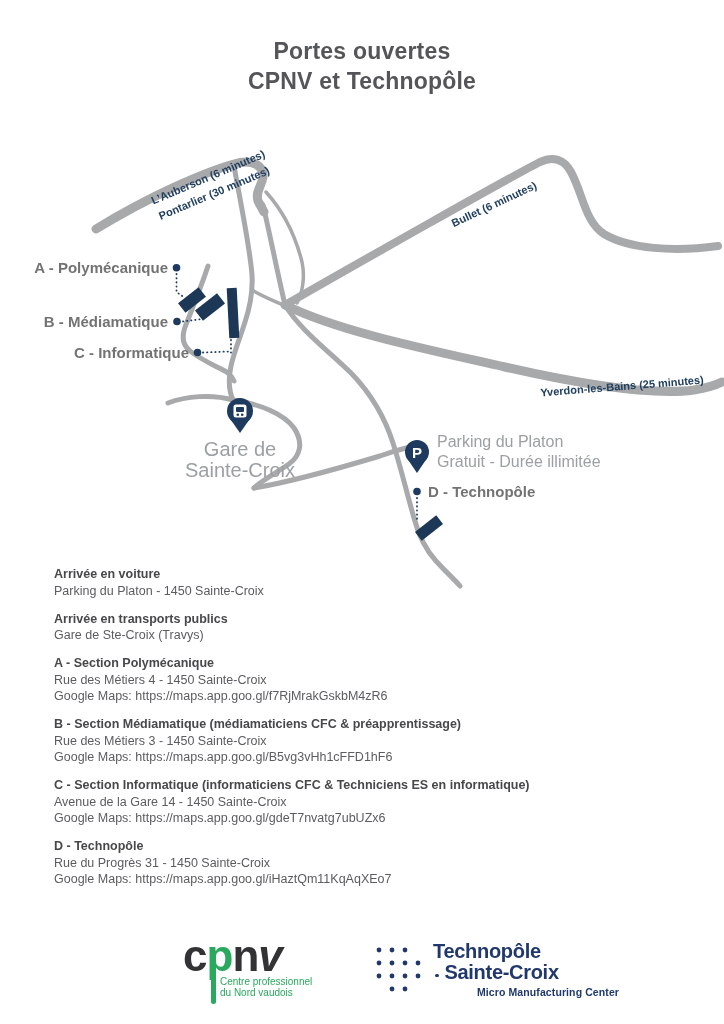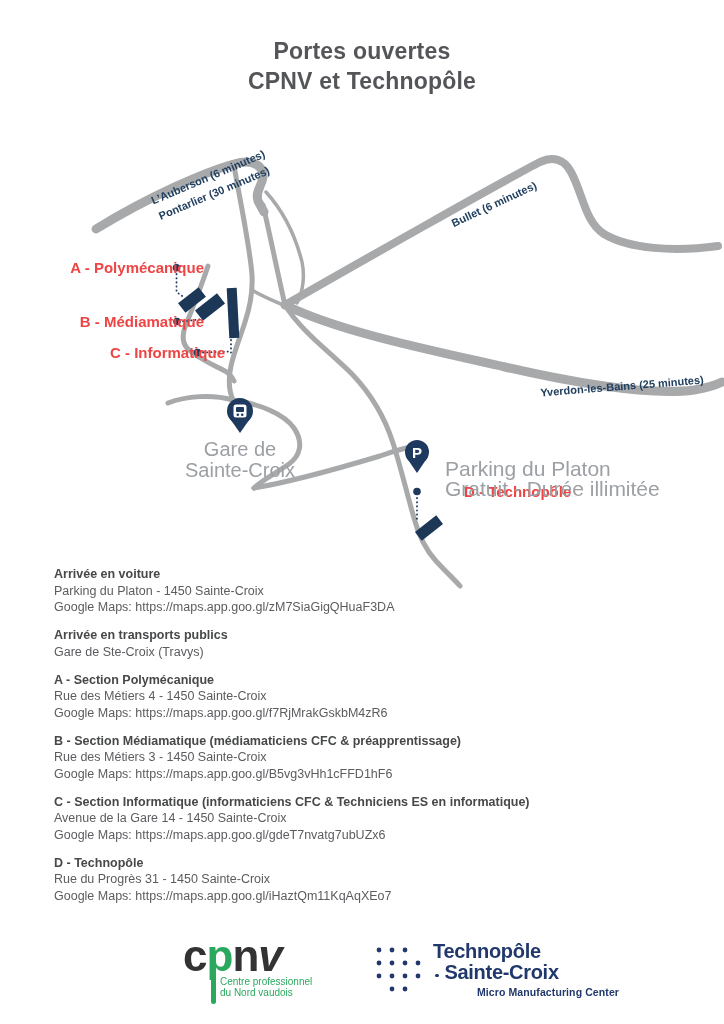--- a/index.html
+++ b/index.html
@@ -12,31 +12,31 @@
   
   .page-title {
     position:absolute; top:36px; left:0; width:100%;
     text-align:center; font-size:23px; font-weight:bold;
     color:#545559; line-height:30px; letter-spacing:0.2px;
   }
 
   
   .loc-label {
     position:absolute; font-size:15px; font-weight:600;
-    color:#ef4444; white-space:nowrap;margin-left:36px;
+    color:#737373; white-space:nowrap;
   }
   .loc-right { text-align:right; }
   .road-label {
     position:absolute; font-size:11px; font-weight:bold;
     color:#22405f; white-space:nowrap; transform-origin:center;
   }
   .gray-label { position:absolute; color:#9ca0a4; }
   .station-label { left:160px; top:439px; width:160px; text-align:center;
     font-size:20px; line-height:21px; }
-  .parking-label { left:437px; top:459px; font-size:21px; line-height:19.5px;margin-left:8px; }
+  .parking-label { left:437px; top:432px; font-size:16px; line-height:19.5px; }
 
   
   .directions {
     position:absolute; left:54px; top:566px; width:620px;
     font-size:12.5px; line-height:16.5px; color:#5b5c5f;
   }
   .dir-block { margin:0 0 11.5px 0; }
   .dir-heading { font-weight:bold; color:#47484a; }
   .dir-line { }
   .url { color:#5b5c5f; }
@@ -158,21 +158,20 @@
   <div class="gray-label parking-label">
     <div>Parking du Platon</div>
     <div>Gratuit - Durée illimitée</div>
   </div>
 
   <div class="directions">
 
     <div class="dir-block">
       <div class="dir-heading">Arrivée en voiture</div>
       <div class="dir-line">Parking du Platon - 1450 Sainte-Croix</div>
-      <div class="dir-line"><span>Google Maps:</span> <span class="url">https://maps.app.goo.gl/zM7SiaGigQHuaF3DA</span></div>
     </div>
 
     <div class="dir-block">
       <div class="dir-heading">Arrivée en transports publics</div>
       <div class="dir-line">Gare de Ste-Croix (Travys)</div>
     </div>
 
     <div class="dir-block">
       <div class="dir-heading">A - Section Polymécanique</div>
       <div class="dir-line">Rue des Métiers 4 - 1450 Sainte-Croix</div>

